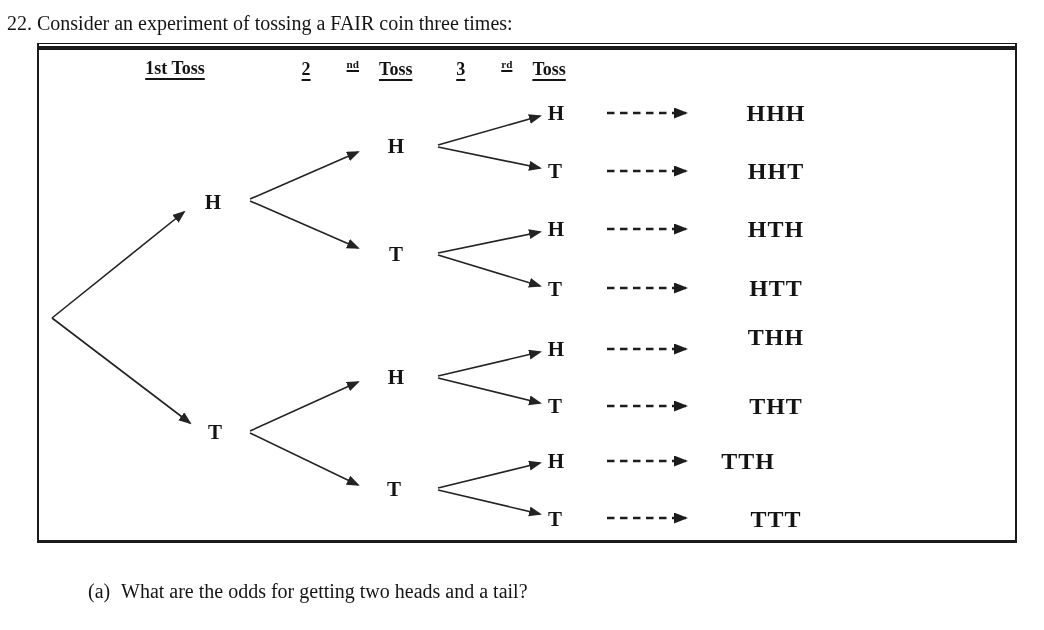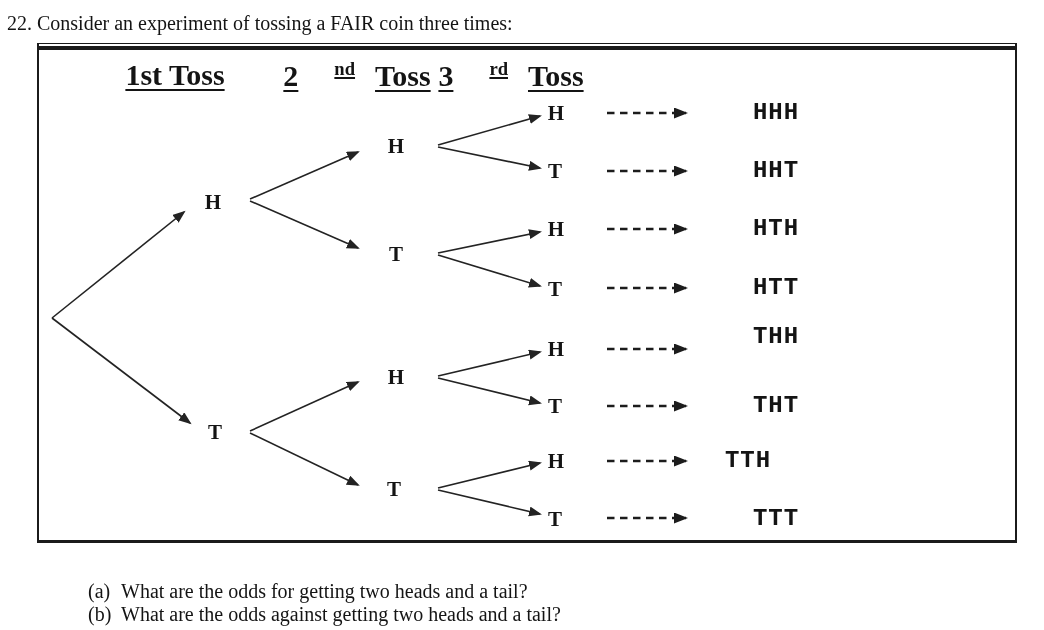--- a/index.html
+++ b/index.html
@@ -43,21 +43,21 @@
     left: 0;
     top: 0;
     width: 1044px;
     height: 630px;
   }
   .hdr {
     position: absolute;
     top: 58px;
     transform: translateX(-50%);
     font-weight: bold;
-    font-size: 30px;
+    font-size: 18px;
     white-space: nowrap;
   }
   .hdr .u {
     text-decoration: underline;
     text-decoration-thickness: 2px;
     text-underline-offset: 4px;
   }
   .hdr sup.u {
     font-size: 0.62em;
     vertical-align: super;
@@ -74,21 +74,20 @@
     white-space: nowrap;
   }
   .outcome {
     position: absolute;
     transform: translate(-50%, -50%);
     font-weight: bold;
     font-size: 24px;
     letter-spacing: 1px;
     line-height: 1;
     white-space: nowrap;
-    font-family: Liberation Mono, monospace;
   }
   .question {
     position: absolute;
     left: 88px;
     font-size: 20px;
     white-space: nowrap;
     margin-top: 31px;
   }
   .question .marker { display: inline-block; width: 33px; }
 </style>
@@ -175,17 +174,14 @@
   <div class="outcome" style="left:776px; top:229px">HTH</div>
   <div class="outcome" style="left:776px; top:288px">HTT</div>
   <div class="outcome" style="left:776px; top:337px">THH</div>
   <div class="outcome" style="left:776px; top:406px">THT</div>
   <div class="outcome" style="left:748px; top:461px">TTH</div>
   <div class="outcome" style="left:776px; top:519px">TTT</div>
 
   <div class="question" style="top:549px">
     <span class="marker">(a)</span><span>What are the odds for getting two heads and a tail?</span>
   </div>
-  <div class="question" style="top:572px">
-    <span class="marker">(b)</span><span>What are the odds against getting two heads and a tail?</span>
-  </div>
 
 </div>
 
 </body></html>

